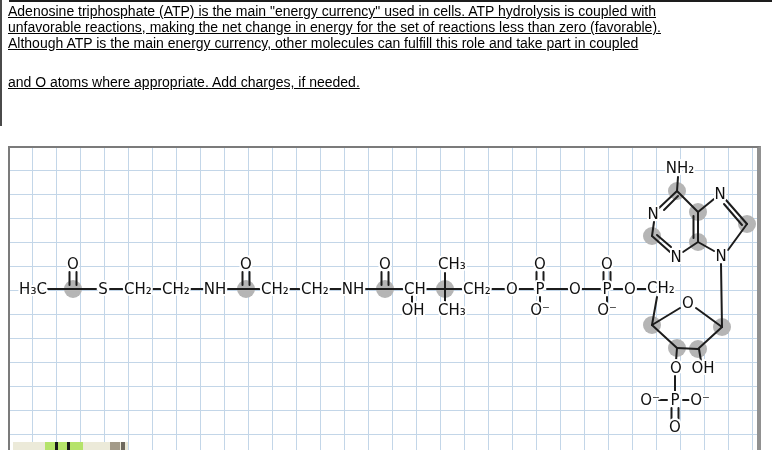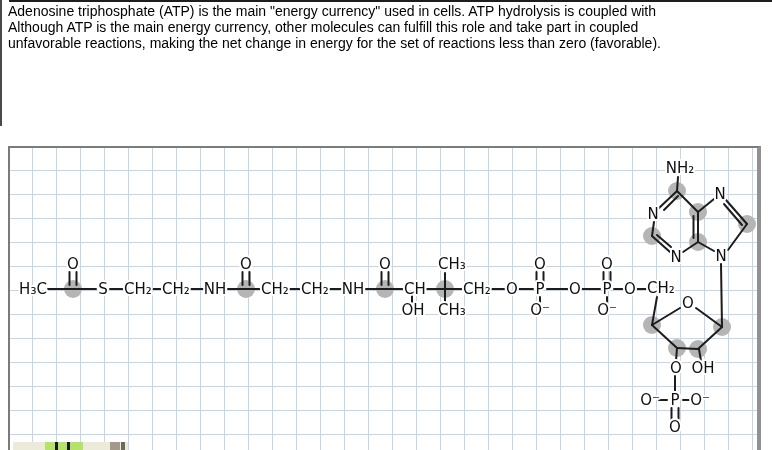--- a/index.html
+++ b/index.html
@@ -3,21 +3,21 @@
 <meta charset="utf-8">
 <style>
   html,body{margin:0;padding:0;}
   body{
     width:772px;height:450px;overflow:hidden;background:#ffffff;
     font-family:"Liberation Sans",sans-serif;position:relative;
   }
   .page-top-border{position:absolute;left:9px;top:0;width:763px;height:2px;background:#1d1d1d;}
   .page-left-border{position:absolute;left:0;top:0;width:2px;height:126px;background:#4a4a4a;}
   .para{position:absolute;left:8px;width:760px;color:#000;font-size:14px;line-height:16px;}
-  .para div{white-space:nowrap;}
+  .para div{white-space:nowrap;text-decoration:underline;}
   #intro{top:3px;}
   #instructions{top:74px;}
   .canvas{
     position:absolute;left:8px;top:146px;width:747px;height:302px;
     background-color:#ffffff;
     background-position:22px 22px;
     background-size:24px 24px;
     border-top:2px solid #7b7b7b;
     border-left:2px solid #7b7b7b;
     border-right:4px solid #919191;
@@ -32,25 +32,26 @@
   .toolbar-strip .seg{position:absolute;top:0;height:8px;}
 </style>
 </head>
 <body>
 
 <div class="page-top-border"></div>
 <div class="page-left-border"></div>
 
 <div class="para" id="intro">
   <div>Adenosine triphosphate (ATP) is the main "energy currency" used in cells. ATP hydrolysis is coupled with</div>
+  <div>unfavorable reactions, making the net change in energy for the set of reactions less than zero (favorable).</div>
   <div>Although ATP is the main energy currency, other molecules can fulfill this role and take part in coupled</div>
-  <div>unfavorable reactions, making the net change in energy for the set of reactions less than zero (favorable).</div>
 </div>
 
 <div class="para" id="instructions">
+  <div>and O atoms where appropriate. Add charges, if needed.</div>
 </div>
 
 <div class="canvas" style="background-image: linear-gradient(to right, rgb(195, 214, 232) 1.4px, transparent 1.4px), linear-gradient(rgb(195, 214, 232) 1.4px, transparent 1.4px); border-top-color: rgb(123, 123, 123); border-left-color: rgb(123, 123, 123); border-right-color: rgb(145, 145, 145);">
   <svg id="mol" width="747" height="302" viewBox="10 148 747 302">
       <circle cx="73" cy="289" r="9" fill="#b5b5b5"></circle>
       <circle cx="246" cy="289" r="9" fill="#b5b5b5"></circle>
       <circle cx="385" cy="289" r="9" fill="#b5b5b5"></circle>
       <circle cx="445" cy="289" r="9" fill="#b5b5b5"></circle>
       <circle cx="677" cy="191" r="9" fill="#b5b5b5"></circle>
       <circle cx="652" cy="236" r="9" fill="#b5b5b5"></circle>

